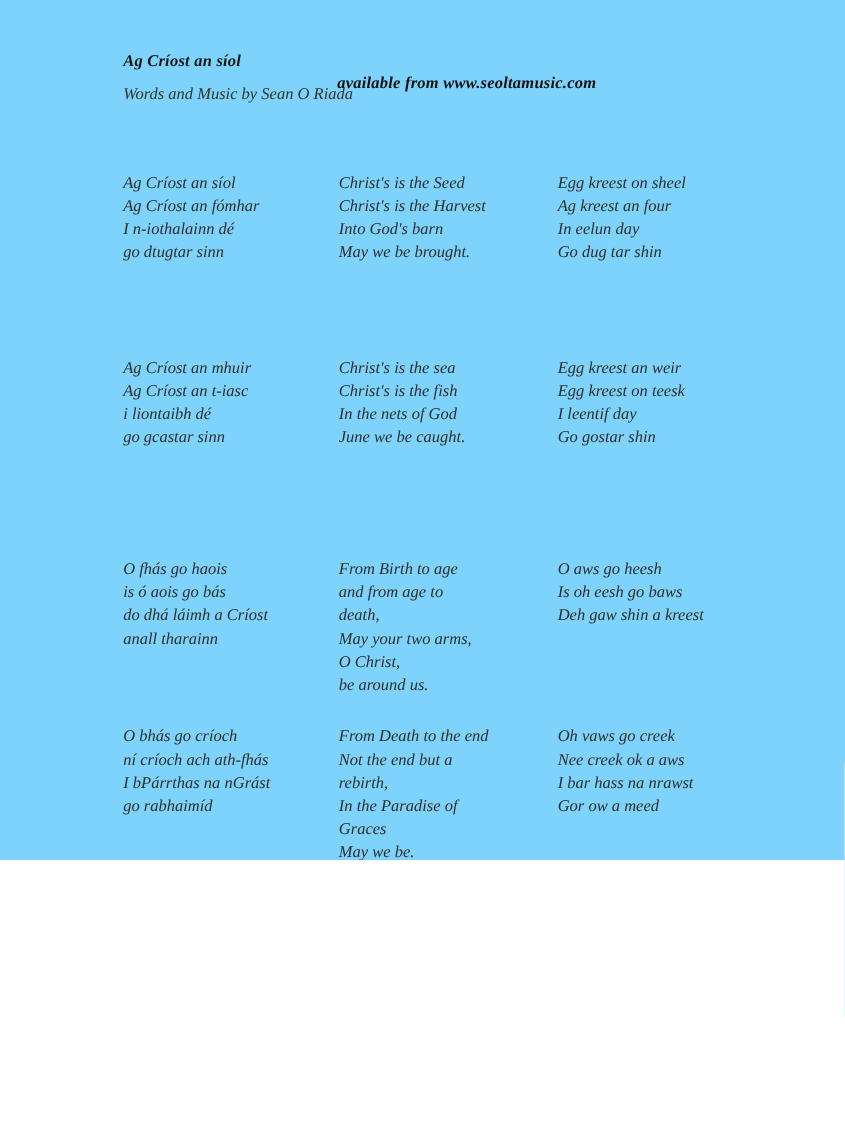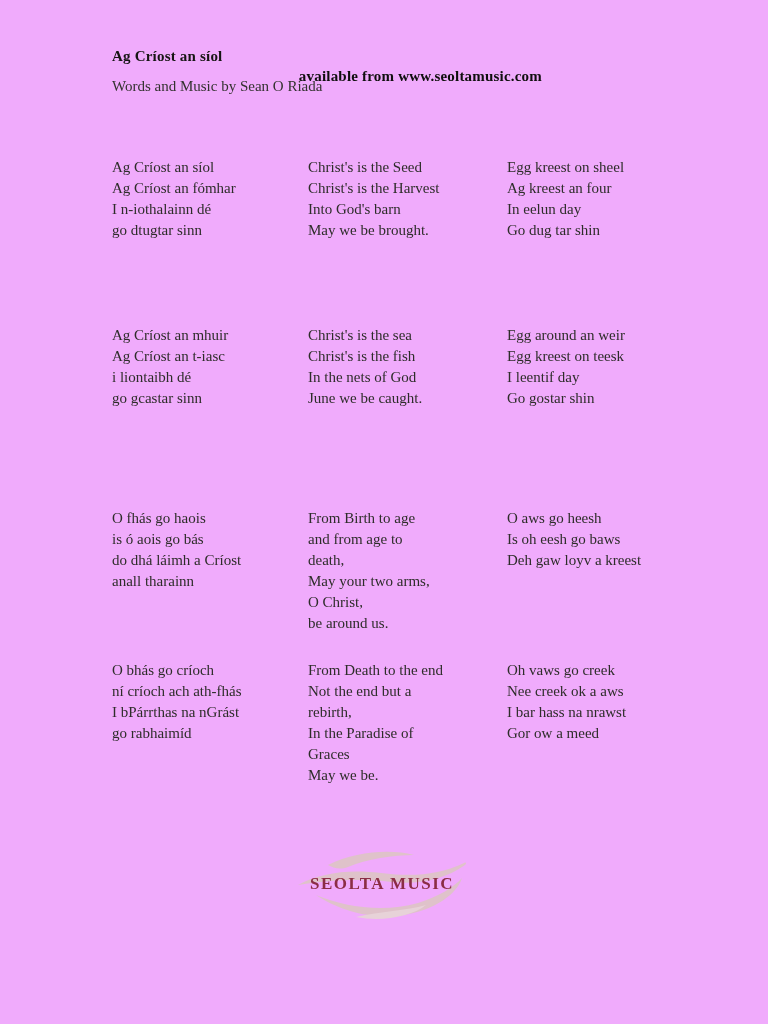--- a/index.html
+++ b/index.html
@@ -1,24 +1,25 @@
 <!DOCTYPE html>
 <html><head>
 <meta charset="utf-8">
 <style>
   * { margin: 0; padding: 0; box-sizing: border-box; }
   html, body { background: #ffffff; }
   .page {
     position: relative;
     width: 768px;
-    height: 1024px;
-    background: #f0abfc;
+    height: 782px;
+    background: #7dd3fc;
     font-family: "Liberation Serif", serif;
     color: #2b2a28;
     overflow: hidden;
+    font-style: italic;
   }
   .header { position: absolute; left: 112px; top: 48px; width: 544px; }
   .song-title {
     font-size: 15px;
     font-weight: bold;
     color: #161513;
     letter-spacing: 0.2px;
   }
   .byline {
     font-size: 15px;
@@ -96,21 +97,21 @@
         <div class="line">i liontaibh dé</div>
         <div class="line">go gcastar sinn</div>
       </div>
     <div class="col">
         <div class="line">Christ's is the sea</div>
         <div class="line">Christ's is the fish</div>
         <div class="line">In the nets of God</div>
         <div class="line">June we be caught.</div>
       </div>
     <div class="col">
-        <div class="line">Egg around an weir</div>
+        <div class="line">Egg kreest an weir</div>
         <div class="line">Egg kreest on teesk</div>
         <div class="line">I leentif day</div>
         <div class="line">Go gostar shin</div>
       </div>
   </div>
 
   <div class="stanza stanza-3">
     <div class="col">
         <div class="line">O fhás go haois</div>
         <div class="line">is ó aois go bás</div>
@@ -121,21 +122,21 @@
         <div class="line">From Birth to age</div>
         <div class="line">and from age to</div>
         <div class="line">death,</div>
         <div class="line">May your two arms,</div>
         <div class="line">O Christ,</div>
         <div class="line">be around us.</div>
       </div>
     <div class="col">
         <div class="line">O aws go heesh</div>
         <div class="line">Is oh eesh go baws</div>
-        <div class="line">Deh gaw loyv a kreest</div>
+        <div class="line">Deh gaw shin a kreest</div>
       </div>
   </div>
 
   <div class="stanza stanza-4">
     <div class="col">
         <div class="line">O bhás go críoch</div>
         <div class="line">ní críoch ach ath-fhás</div>
         <div class="line">I bPárrthas na nGrást</div>
         <div class="line">go rabhaimíd</div>
       </div>

